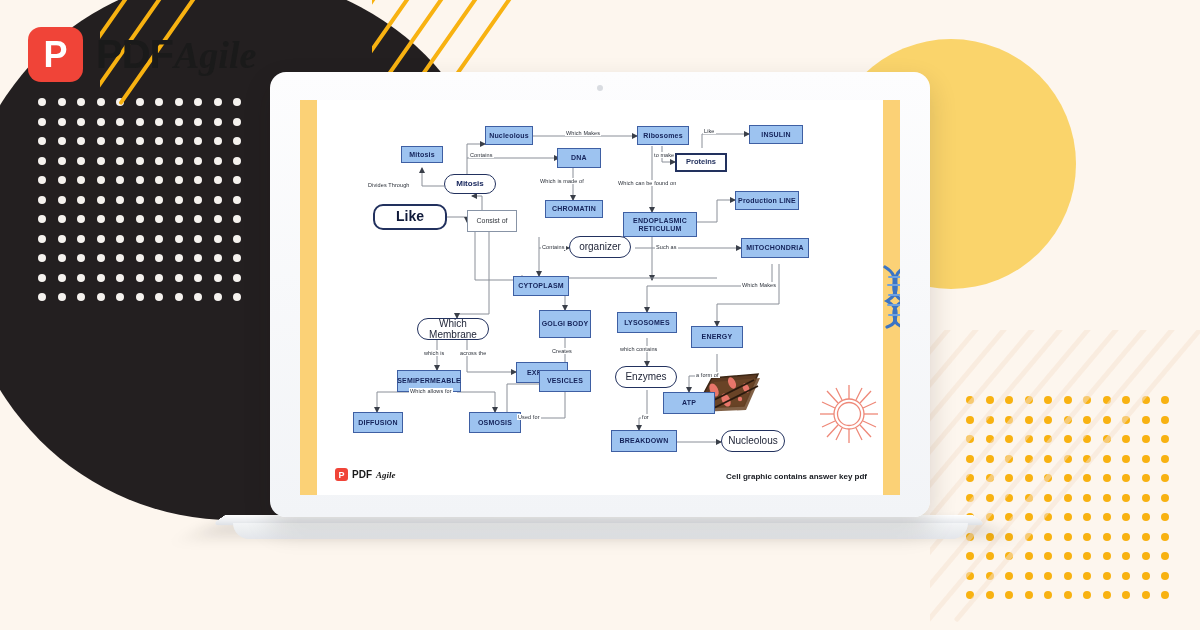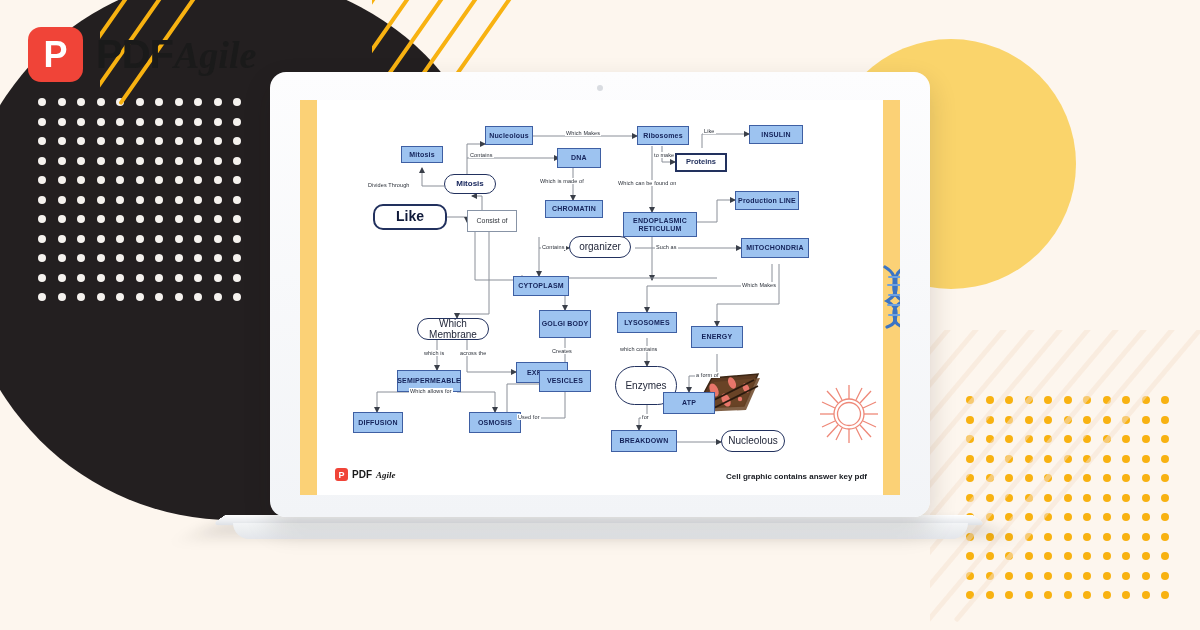--- a/index.html
+++ b/index.html
@@ -660,21 +660,21 @@
           </div>
 
           <div class="node box" style="left:222px;top:270px;width:52px;height:22px;">
             <span>VESICLES</span>
           </div>
 
           <div class="node box" style="left:300px;top:212px;width:60px;height:21px;">
             <span>LYSOSOMES</span>
           </div>
 
-          <div class="node pill-md" style="left:298px;top:266px;width:62px;height:39px;">
+          <div class="node pill-md" style="left:298px;top:266px;width:62px;height:22px;">
             <span>Enzymes</span>
           </div>
 
           <div class="node box" style="left:294px;top:330px;width:66px;height:22px;">
             <span>BREAKDOWN</span>
           </div>
 
           <div class="node pill-md" style="left:404px;top:330px;width:64px;height:22px;">
             <span>Nucleolous</span>
           </div>

